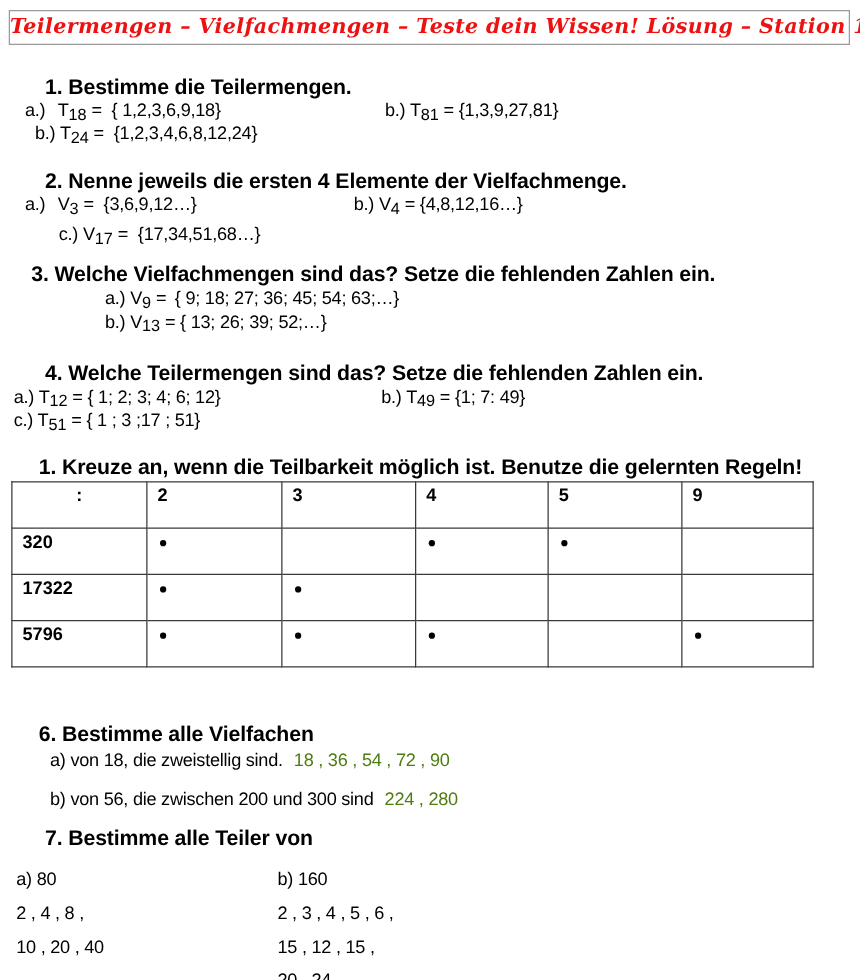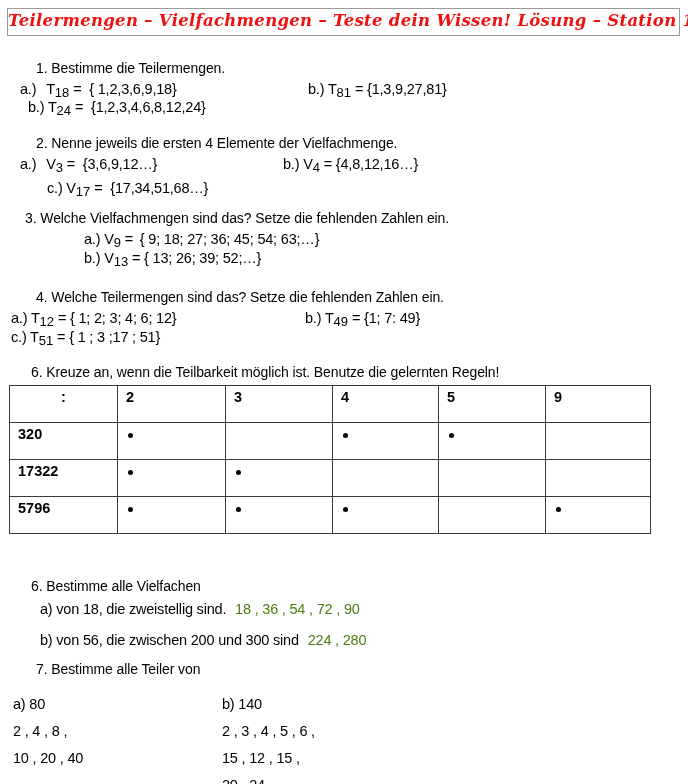--- a/index.html
+++ b/index.html
@@ -38,22 +38,22 @@
     font-weight: bold;
     font-size: 16.5px;
     letter-spacing: 0.3px;
     color: #ee1111;
     white-space: nowrap;
   }
 
   
   .abs { position: absolute; white-space: nowrap; }
   .hd {
-    font-weight: normal;
-    font-size: 14px;
+    font-weight: bold;
+    font-size: 17px;
     letter-spacing: -0.1px;
   }
   .bd {
     font-size: 14.5px;
     letter-spacing: -0.2px;
   }
   .bd sub, .hd sub {
     font-size: 13px;
     vertical-align: baseline;
     position: relative;
@@ -188,21 +188,21 @@
   <span>{1; 7: 49}</span>
 </div>
 
 <div class="abs bd" style="left:11px; top:329px;">
   <span>c.)</span>
   <span>T</span><sub>51</sub>
   <span>=</span>
   <span>{ 1 ; 3 ;17 ; 51}</span>
 </div>
 
-<div class="abs hd" style="left:31px; top:364px;">6. Kreuze an, wenn die Teilbarkeit möglich ist. Benutze die gelernten Regeln!</div>
+<div class="abs hd" style="left:31px; top:364px;">1. Kreuze an, wenn die Teilbarkeit möglich ist. Benutze die gelernten Regeln!</div>
 
 <table class="grid">
   <tbody>
     <tr>
       <td class="hcell colon-cell c0">:</td>
       <td class="hcell c1">2</td>
       <td class="hcell c2">3</td>
       <td class="hcell c3">4</td>
       <td class="hcell c4">5</td>
       <td class="hcell c5">9</td>
@@ -249,16 +249,16 @@
   <span>b) von 56, die zwischen 200 und 300 sind</span>
   <span style="display:inline-block;width:5px"></span><span class="red">224 , 280</span>
 </div>
 
 <div class="abs hd" style="left:36px; top:661px;">7. Bestimme alle Teiler von</div>
 
 <div class="abs bd" style="left:13px; top:696px;">a) 80</div>
 <div class="abs bd" style="left:13px; top:723px;">2 , 4 , 8 ,</div>
 <div class="abs bd" style="left:13px; top:750px;">10 , 20 , 40</div>
 
-<div class="abs bd" style="left:222px; top:696px;">b) 140</div>
+<div class="abs bd" style="left:222px; top:696px;">b) 160</div>
 <div class="abs bd" style="left:222px; top:723px;">2 , 3 , 4 , 5 , 6 ,</div>
 <div class="abs bd" style="left:222px; top:750px;">15 , 12 , 15 ,</div>
 <div class="abs bd" style="left:222px; top:777px;">20 , 24</div>
 
 </body></html>

